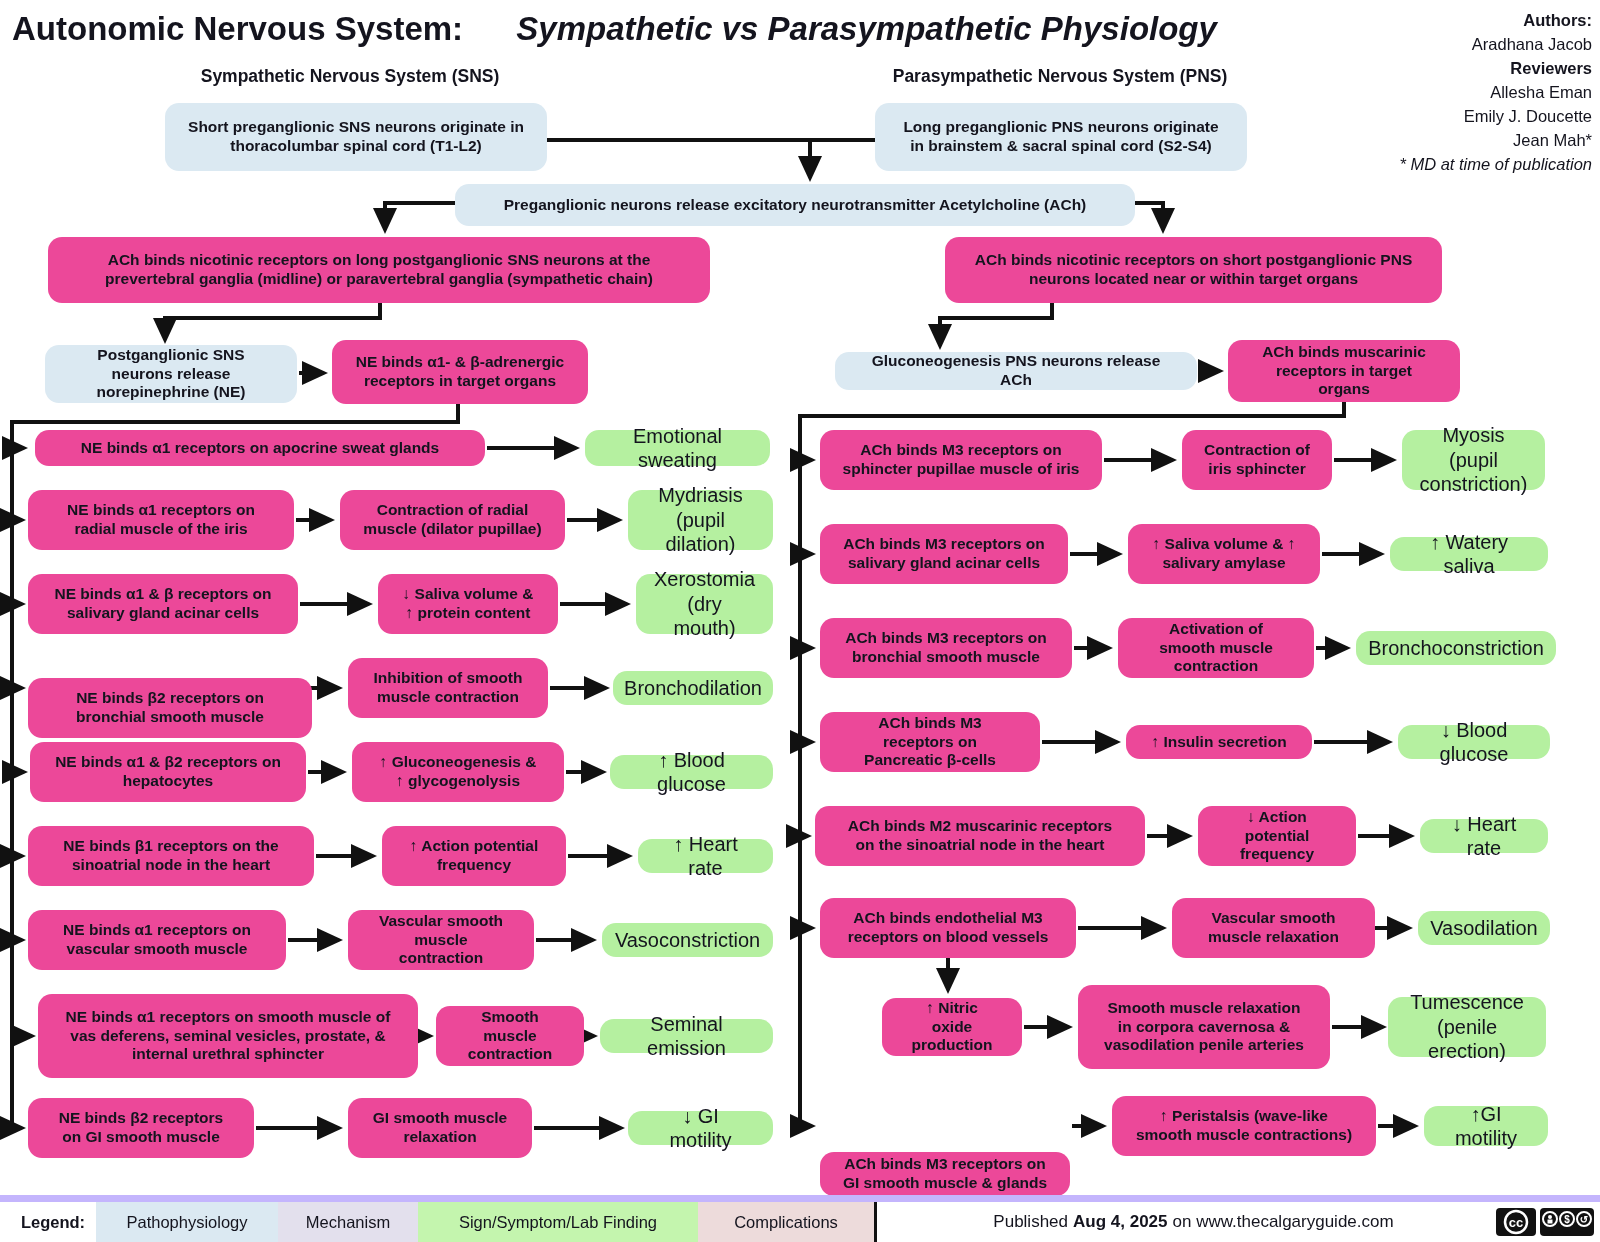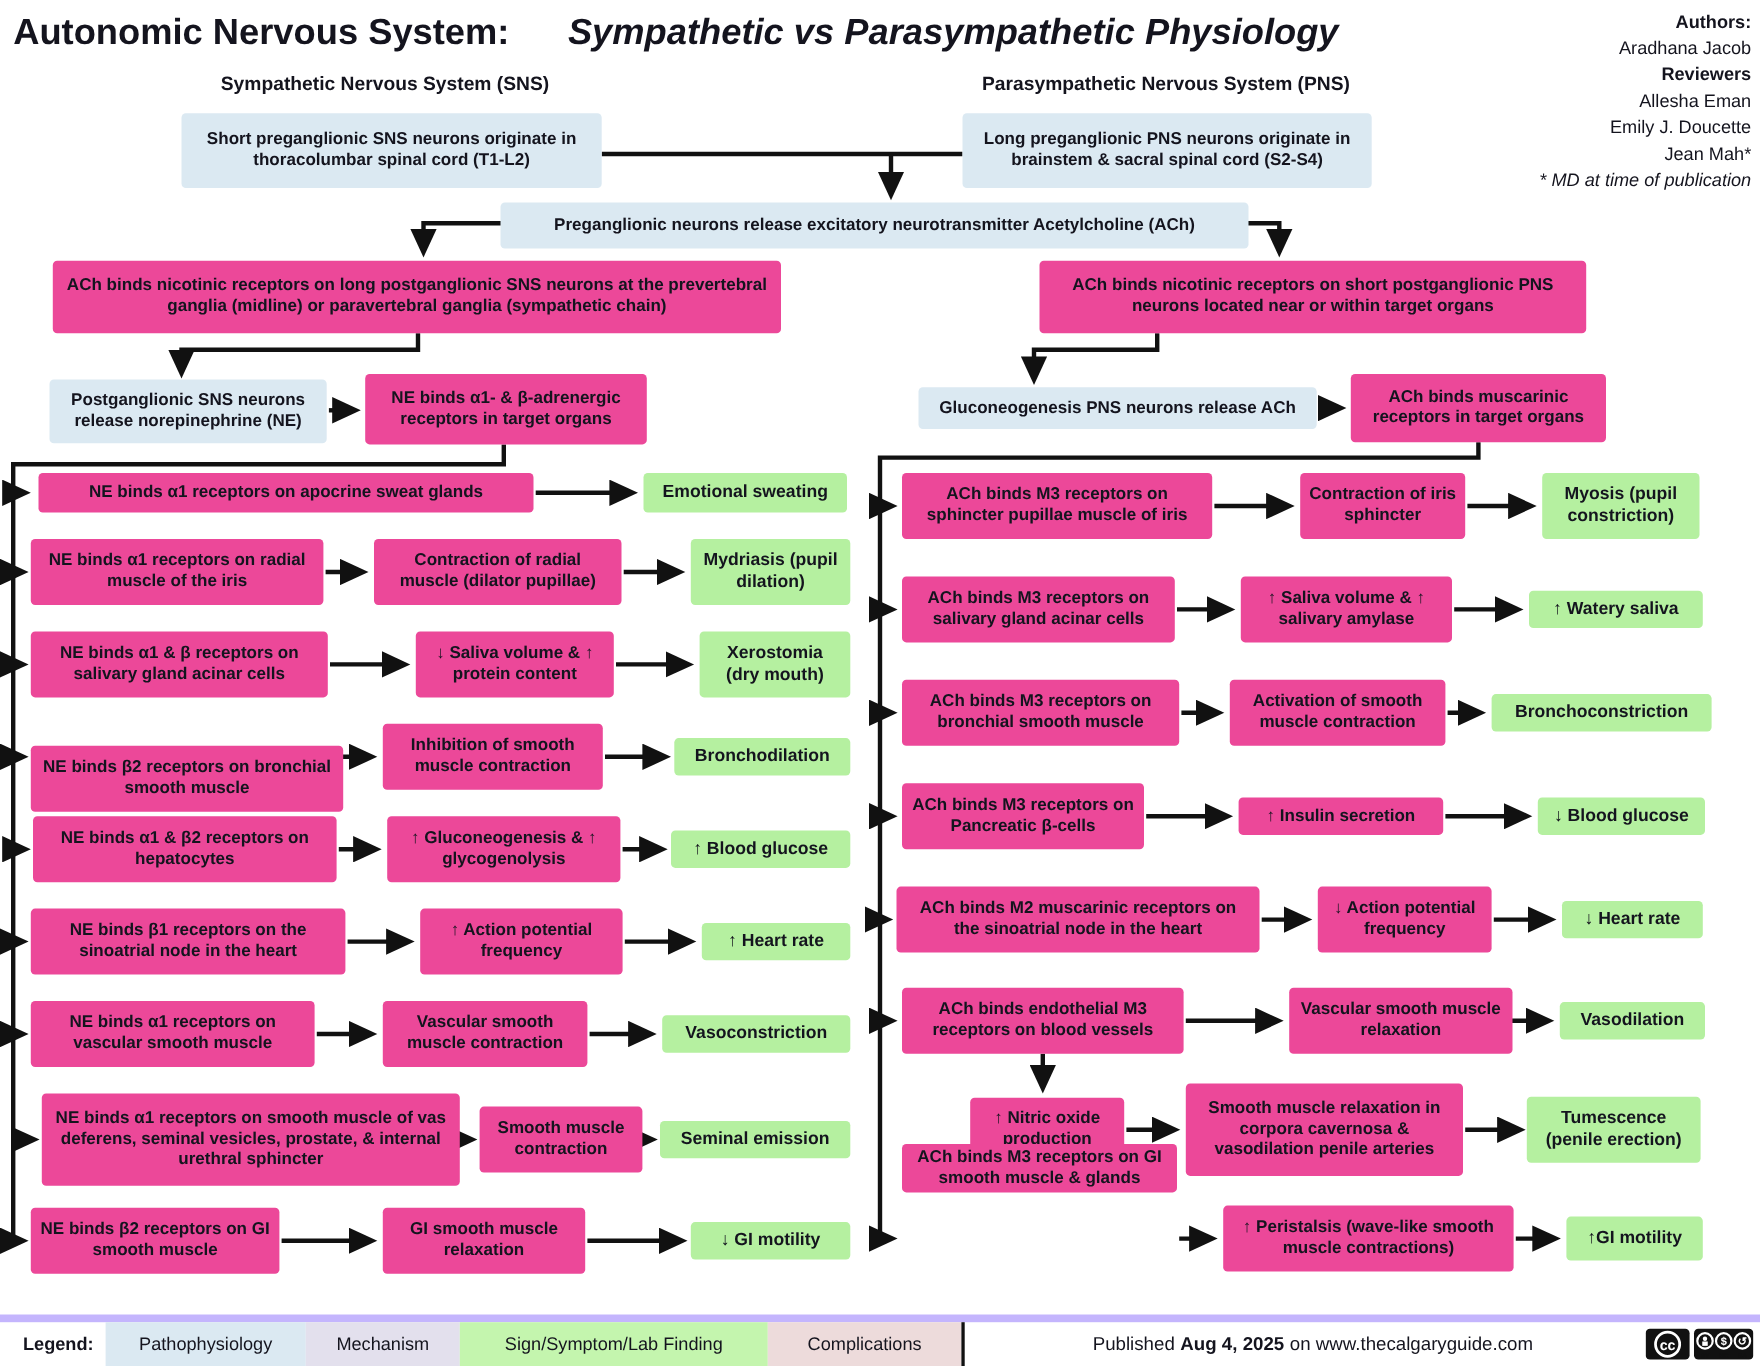--- a/index.html
+++ b/index.html
@@ -3,26 +3,26 @@
 <meta charset="utf-8">
 <style>
   html,body{margin:0;padding:0;background:#fff;}
   #stage{
     position:relative;width:1600px;height:1242px;background:#ffffff;
     font-family:"Liberation Sans",sans-serif;color:#14141e;overflow:hidden;
   }
   #wires{position:absolute;left:0;top:0;z-index:1;}
   .bx{
     position:absolute;z-index:2;display:flex;align-items:center;justify-content:center;
-    text-align:center;border-radius:4px;font-size:15.5px;font-weight:600;line-height:1.22;
-    padding:3px 8px;box-sizing:border-box;
+    text-align:center;border-radius:14px;font-size:15.5px;font-weight:600;line-height:1.22;
+    padding:3px 22px;box-sizing:border-box;
   }
   .patho{background:#dbe9f2;}
   .mech{background:#ec4899;}
-  .sign{background:#b5f0a0;font-weight:700;font-size:16px;}
+  .sign{background:#b5f0a0;font-weight:400;font-size:20px;}
   .hdr{position:absolute;z-index:2;font-weight:700;font-size:17.5px;text-align:center;}
   #title{position:absolute;left:12px;top:10px;z-index:2;font-size:33px;font-weight:700;white-space:nowrap;}
   #title .em{font-style:italic;margin-left:44px;}
   #credits{position:absolute;right:8px;top:8px;z-index:3;text-align:right;font-size:16.5px;line-height:24px;}
   #credits .b{font-weight:700;}
   #credits .i{font-style:italic;}
   #footer{
     position:absolute;left:0;bottom:0;width:1600px;height:40px;z-index:2;
     border-top:7px solid #c4b5fd;display:flex;align-items:stretch;font-size:16.5px;
   }
@@ -199,21 +199,21 @@
   <div class="bx sign" style="left:1420px;top:819px;width:128px;height:34px">↓ Heart rate</div>
 
   <div class="bx mech" style="left:820px;top:898px;width:256px;height:60px">ACh binds endothelial M3 receptors on blood vessels</div>
   <div class="bx mech" style="left:1172px;top:898px;width:203px;height:60px">Vascular smooth muscle relaxation</div>
   <div class="bx sign" style="left:1418px;top:911px;width:132px;height:34px">Vasodilation</div>
 
   <div class="bx mech" style="left:882px;top:998px;width:140px;height:58px">↑ Nitric oxide production</div>
   <div class="bx mech" style="left:1078px;top:985px;width:252px;height:84px">Smooth muscle relaxation in corpora cavernosa &amp; vasodilation penile arteries</div>
   <div class="bx sign" style="left:1388px;top:997px;width:158px;height:60px">Tumescence (penile erection)</div>
 
-  <div class="bx mech" style="left:820px;top:1040px;width:250px;height:44px">ACh binds M3 receptors on GI smooth muscle &amp; glands</div>
+  <div class="bx mech" style="left:820px;top:1152px;width:250px;height:44px">ACh binds M3 receptors on GI smooth muscle &amp; glands</div>
   <div class="bx mech" style="left:1112px;top:1096px;width:264px;height:60px">↑ Peristalsis (wave-like smooth muscle contractions)</div>
   <div class="bx sign" style="left:1424px;top:1106px;width:124px;height:40px">↑GI motility</div>
 
   <div id="footer">
     <div class="cell" id="legend-label">Legend:</div>
     <div class="cell lg-blue">Pathophysiology</div>
     <div class="cell lg-lav">Mechanism</div>
     <div class="cell lg-green">Sign/Symptom/Lab Finding</div>
     <div class="cell lg-pink">Complications</div>
     <div class="cell" id="pubwrap">

